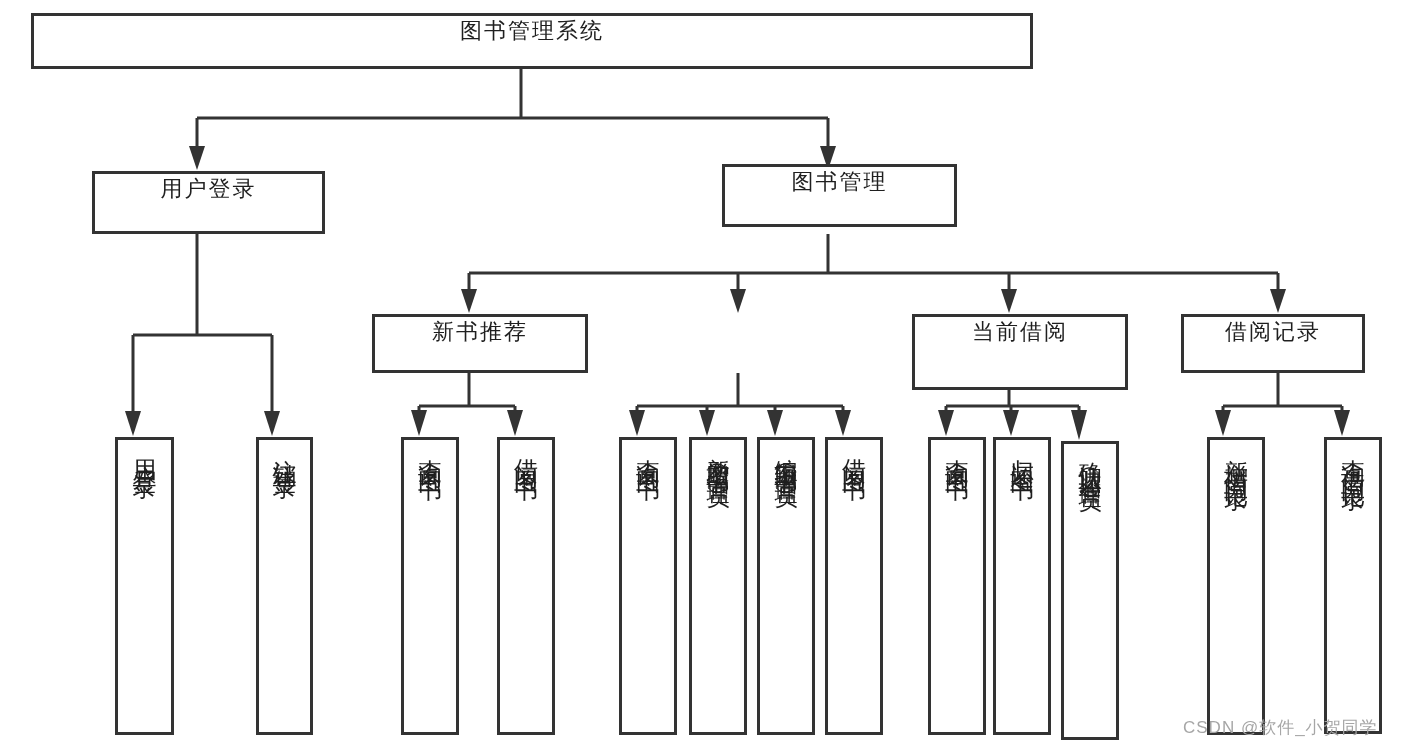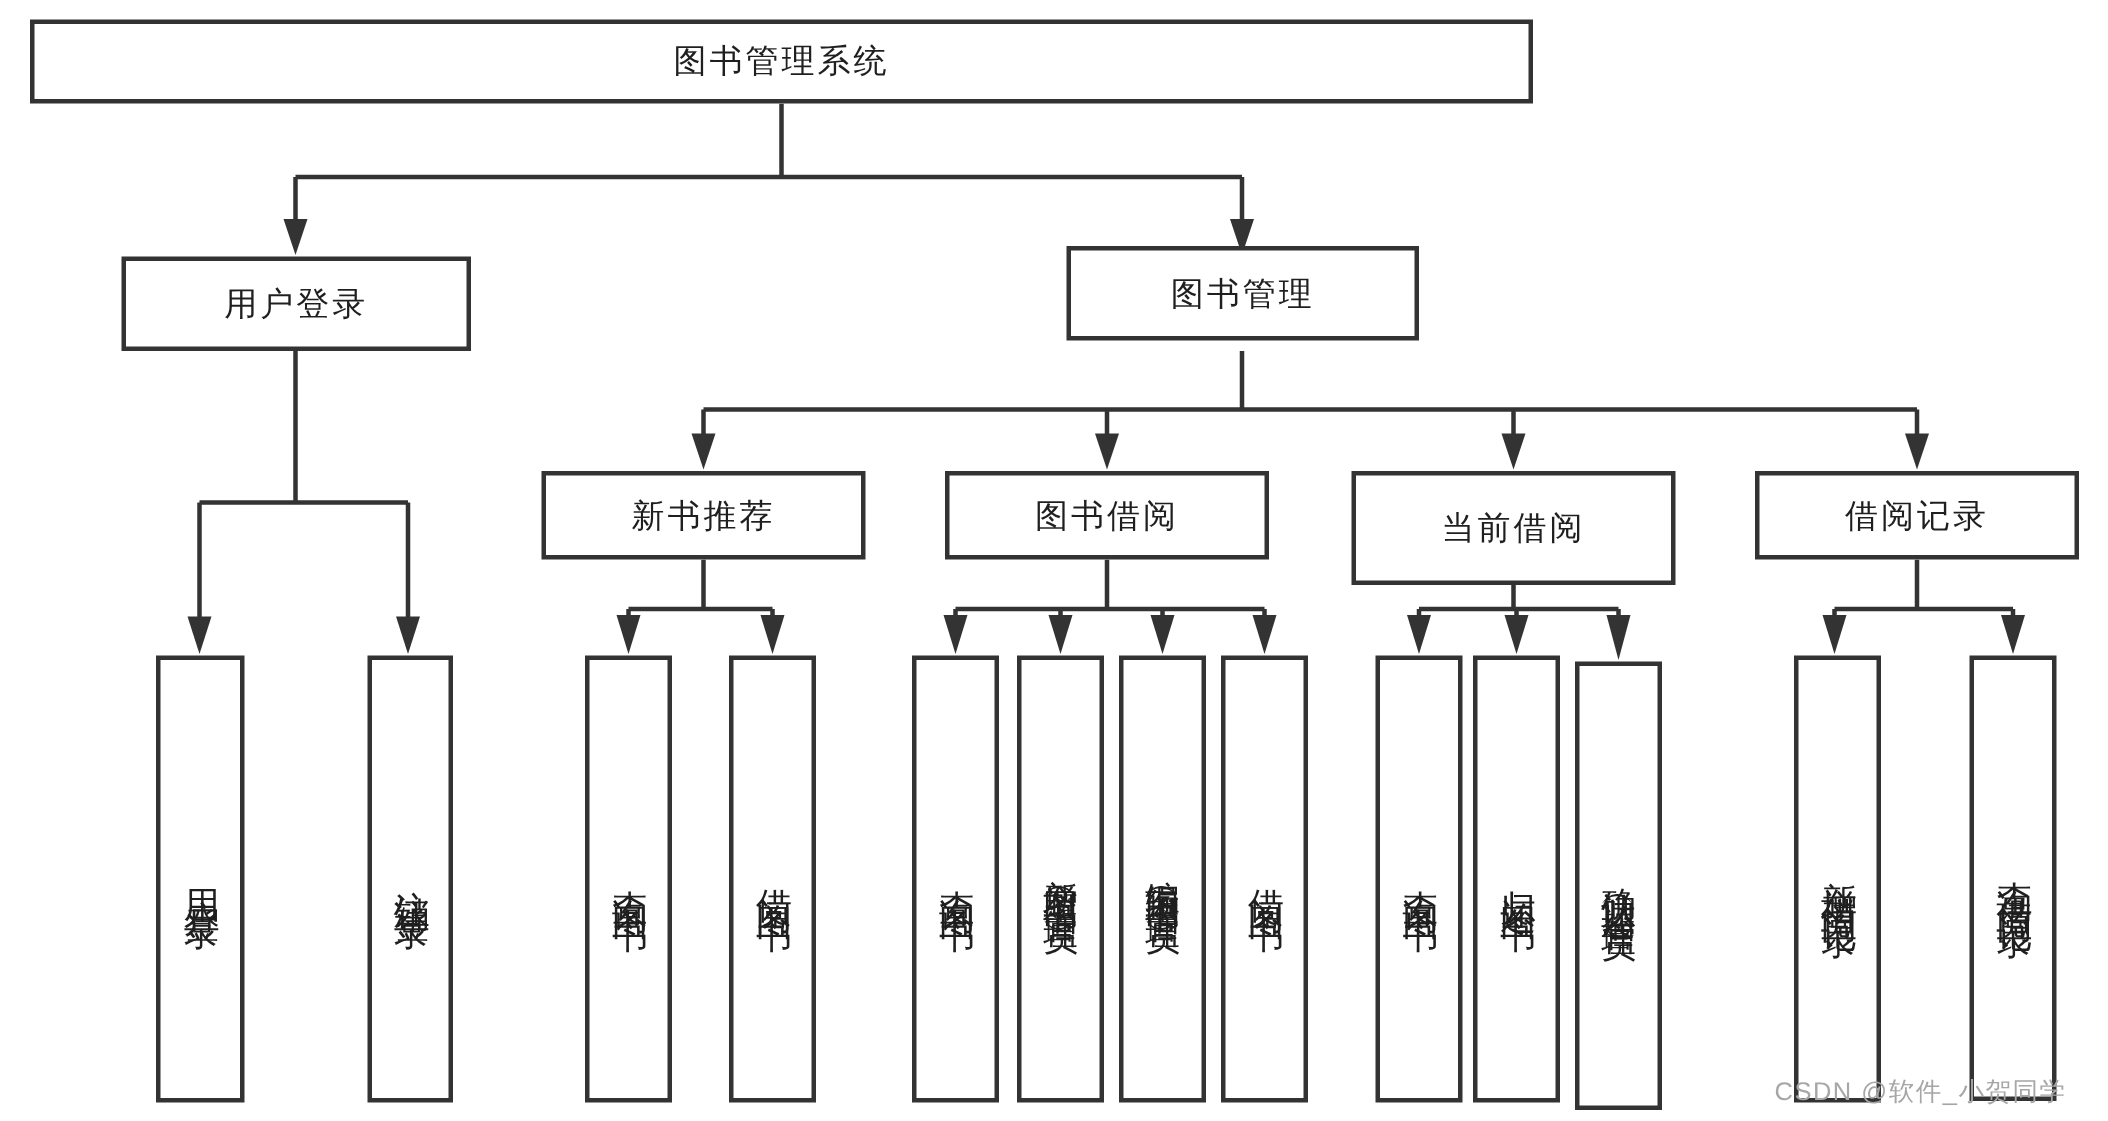--- a/index.html
+++ b/index.html
@@ -14,22 +14,22 @@
   }
   .connector-layer { position: absolute; left: 0; top: 0; width: 1405px; height: 747px; }
   .cline { stroke: var(--line, #333333); stroke-width: 3; fill: none; }
   .ahead { fill: var(--line, #333333); stroke: none; }
   .box {
     position: absolute;
     box-sizing: border-box;
     border: 3px solid var(--line, #333333);
     background: #ffffff;
     display: flex;
-    align-items: center;
     justify-content: center;
+    margin-left: 11px;
   }
   .hlabel {
     font-size: 22px;
     letter-spacing: 2px;
     white-space: nowrap;
     color: var(--text, #1f1f1f);
   }
   .vlabel {
     writing-mode: vertical-lr;
     text-orientation: mixed;
@@ -97,27 +97,24 @@
   <div class="box" style="left:81px;top:171px;width:233px;height:63px">
     <span class="hlabel">用户登录</span>
   </div>
   <div class="box" style="left:711px;top:164px;width:235px;height:63px">
     <span class="hlabel">图书管理</span>
   </div>
 
   <div class="box" style="left:361px;top:314px;width:216px;height:59px">
     <span class="hlabel">新书推荐</span>
   </div>
-  <div class="box" style="left:630px;top:314px;width:216px;height:59px">
-    <span class="hlabel">图书借阅</span>
-  </div>
   <div class="box" style="left:901px;top:314px;width:216px;height:76px">
     <span class="hlabel">当前借阅</span>
   </div>
-  <div class="box" style="left:1170px;top:314px;width:216px;height:59px">
+  <div class="box" style="left:1170px;top:314px;width:184px;height:59px">
     <span class="hlabel">借阅记录</span>
   </div>
 
   <div class="box" style="left:104px;top:437px;width:59px;height:298px">
     <span class="vlabel">用户登录</span>
   </div>
   <div class="box" style="left:245px;top:437px;width:57px;height:298px">
     <span class="vlabel">注销登录</span>
   </div>
 

